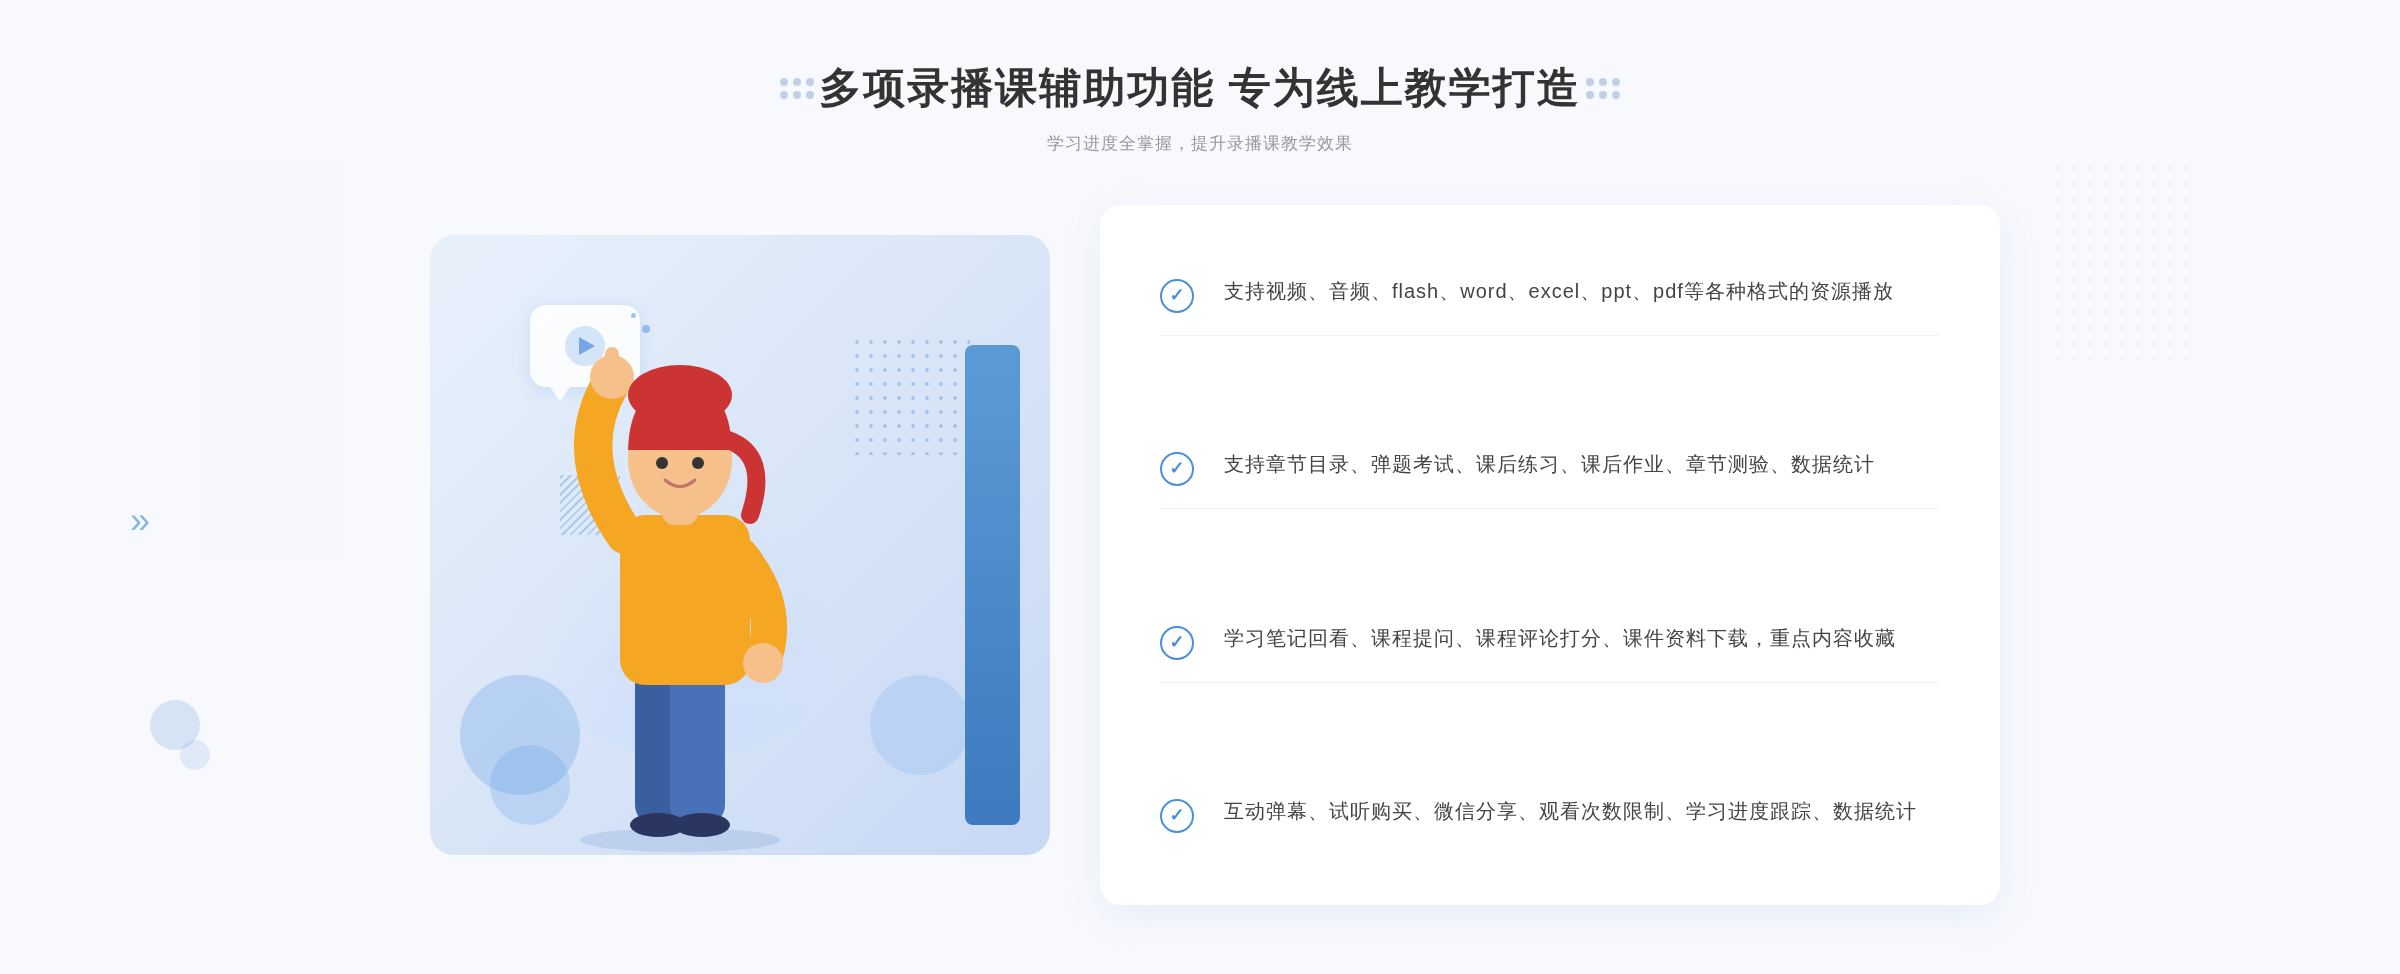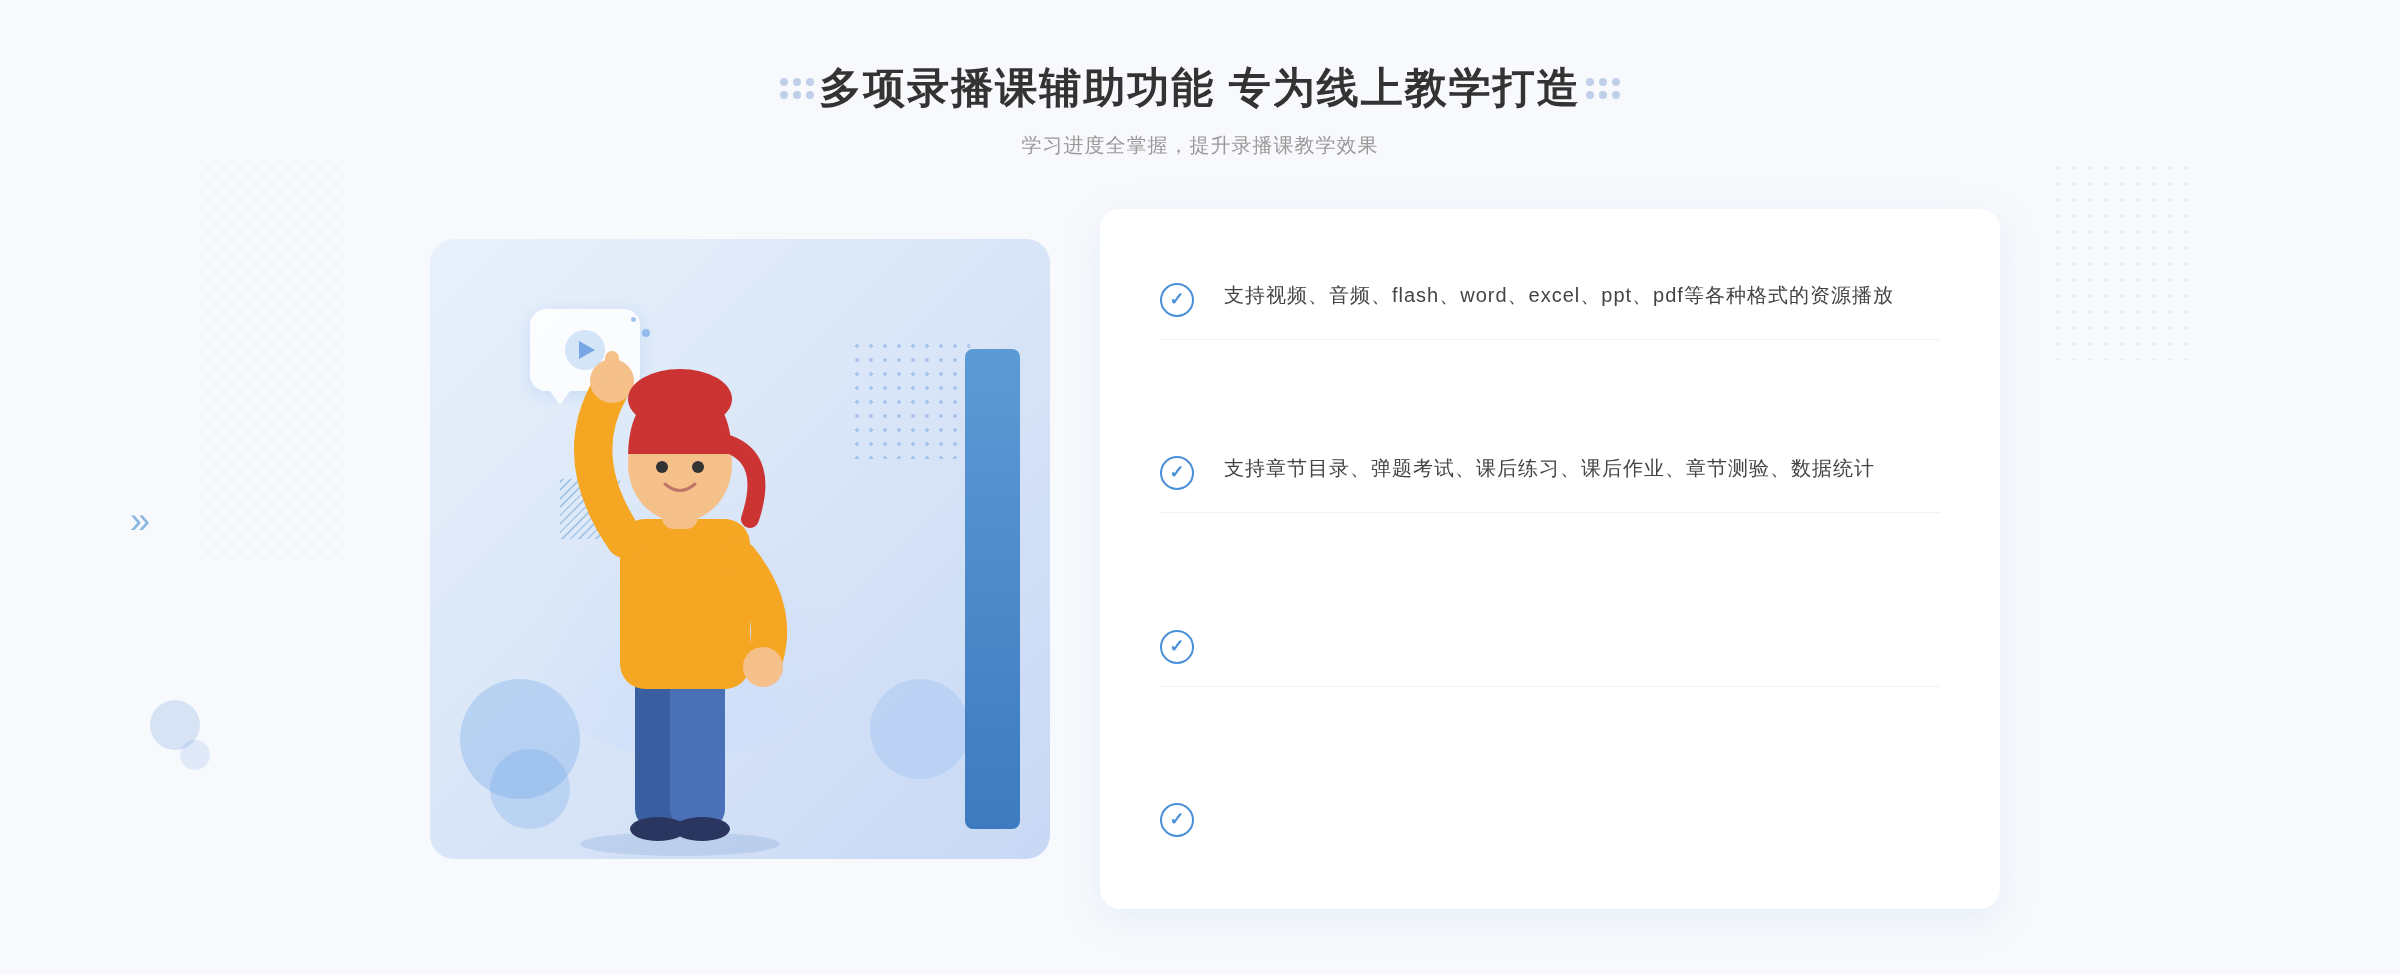--- a/index.html
+++ b/index.html
@@ -53,21 +53,21 @@
     }
 
     .main-title {
       font-size: 42px;
       font-weight: 700;
       color: #333333;
       letter-spacing: 2px;
     }
 
     .sub-title {
-      font-size: 20px;
+      font-size: 17px;
       color: #999999;
       letter-spacing: 1px;
       margin-top: 6px;
     }
 
     
     .main-content {
       display: flex;
       width: 1600px;
       height: 700px;
@@ -501,27 +501,29 @@
         </div>
         <p class="feature-text">支持章节目录、弹题考试、课后练习、课后作业、章节测验、数据统计</p>
       </div>
 
       <div class="feature-item">
         <div class="check-icon">
           <div class="check-circle">
             <span class="check-mark">✓</span>
           </div>
         </div>
+        <p class="feature-text">学习笔记回看、课程提问、课程评论打分、课件资料下载，重点内容收藏</p>
       </div>
 
       <div class="feature-item">
         <div class="check-icon">
           <div class="check-circle">
             <span class="check-mark">✓</span>
           </div>
         </div>
+        <p class="feature-text">互动弹幕、试听购买、微信分享、观看次数限制、学习进度跟踪、数据统计</p>
       </div>
 
     </div>
 
   </div>
 
 </div>
 
 </body></html>

